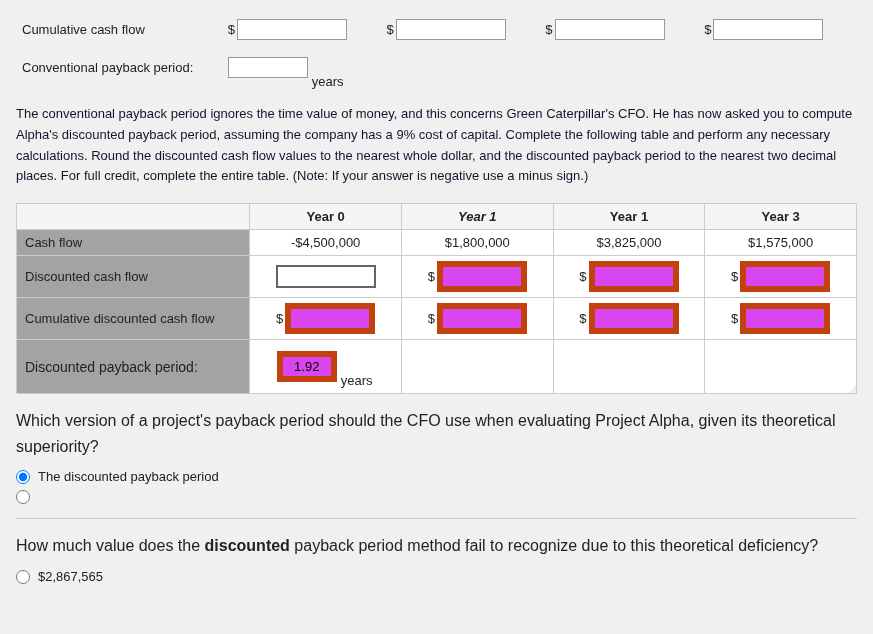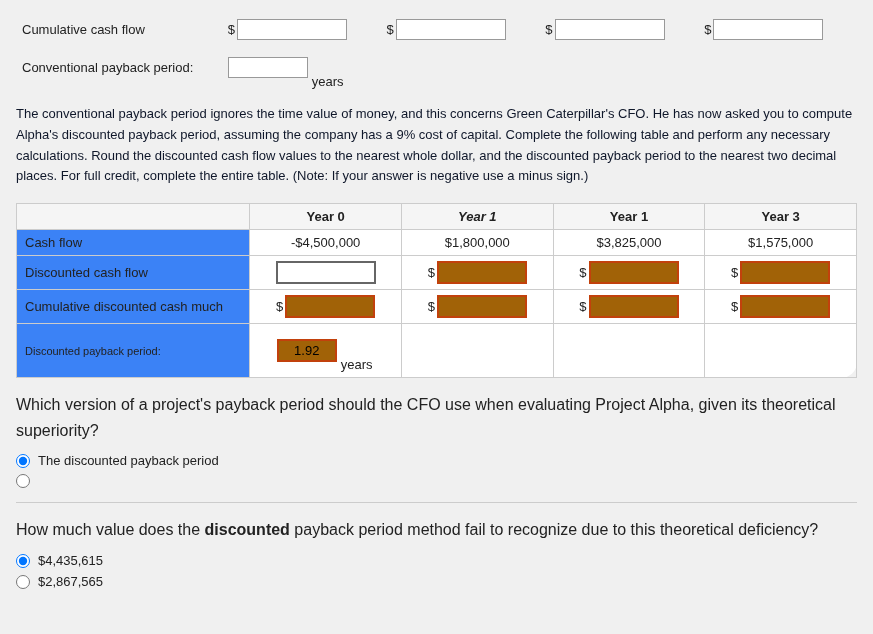--- a/index.html
+++ b/index.html
@@ -59,26 +59,26 @@
       font-size: 13px;
       text-align: center;
       vertical-align: middle;
     }
     .main-table th {
       font-weight: bold;
       background: #f5f5f5;
     }
     .main-table td:first-child {
       text-align: left;
-      background: #3b82f6;
+      background: #a3a3a3;
       font-weight: normal;
     }
     .main-table input[type="text"] {
-      border: 2px solid #c2410c;
-      background: #a16207;
+      border: 6px solid #c2410c;
+      background: #d946ef;
       padding: 2px 4px;
       width: 100px;
       font-size: 13px;
       text-align: center;
     }
     .main-table input.highlighted {
       border: 2px solid #666;
       background: #fff;
     }
     .cell-input-group {
@@ -123,21 +123,21 @@
       font-weight: bold;
     }
 
     .years-label {
       margin-left: 4px;
       font-size: 13px;
       margin-top: 28px;
     }
 
     .discounted-payback-row td:first-child {
-      font-size: 11px;
+      font-size: 14px;
     }
   </style>
 </head>
 <body>
 
 <table class="top-table">
   <tbody>
       <tr>
     <td style="width:170px;">Cumulative cash flow</td>
     <td style="width:130px;">
@@ -222,21 +222,21 @@
       </td>
       <td>
         <div class="cell-input-group">
           <span>$</span>
           <input type="text" value="" style="width: 90px;">
         </div>
       </td>
     </tr>
 
     <tr>
-      <td>Cumulative discounted cash much</td>
+      <td>Cumulative discounted cash flow</td>
       <td>
         <div class="cell-input-group">
           <span>$</span>
           <input type="text" value="" style="width: 90px;">
         </div>
       </td>
       <td>
         <div class="cell-input-group">
           <span>$</span>
           <input type="text" value="" style="width: 90px;">
@@ -282,20 +282,16 @@
   </div>
 </div>
 
 <hr class="divider">
 
 <div class="question-section">
   <p class="question-text">
     <span>How much value does the </span><span class="bold-word">discounted</span><span> payback period method fail to recognize due to this theoretical deficiency?</span>
   </p>
   <div class="radio-option">
-    <input type="radio" name="q2" checked="" style="">
-    <span>$4,435,615</span>
-  </div>
-  <div class="radio-option">
     <input type="radio" name="q2" style="">
     <span>$2,867,565</span>
   </div>
 </div>
 
 </body></html>

